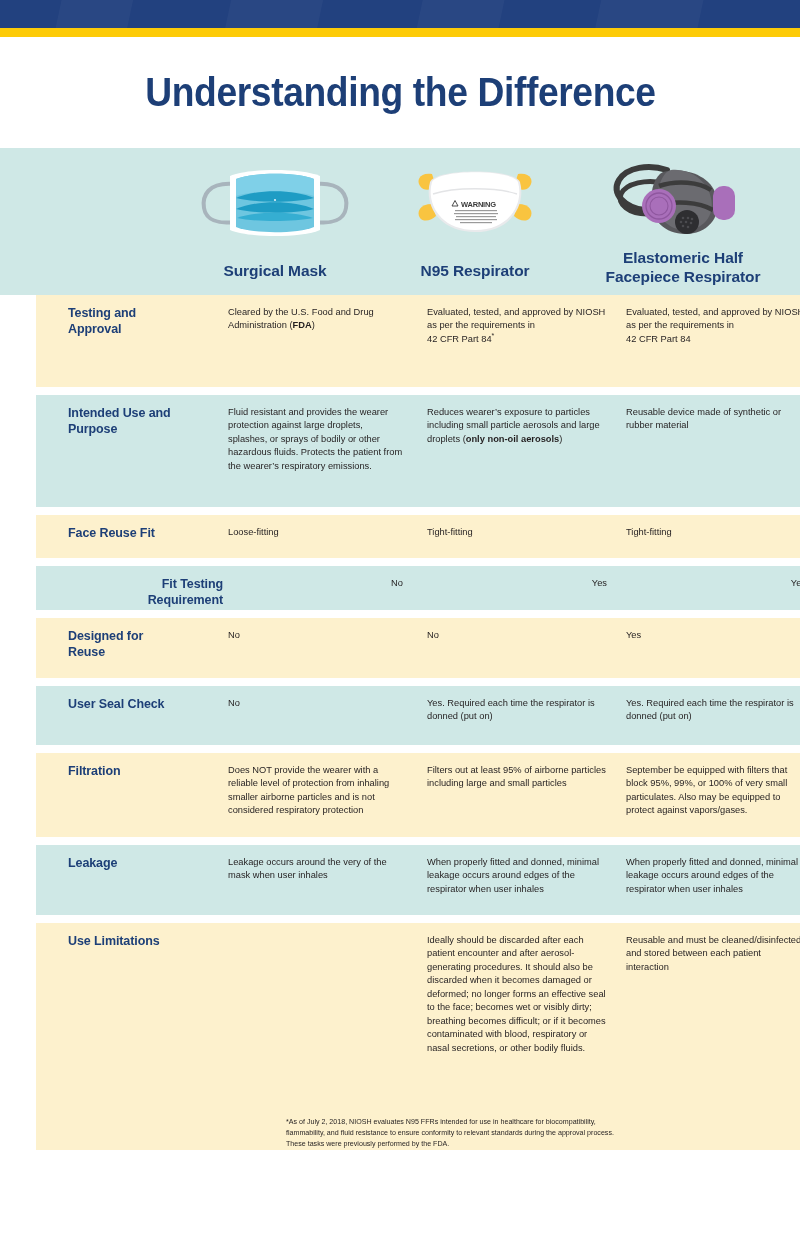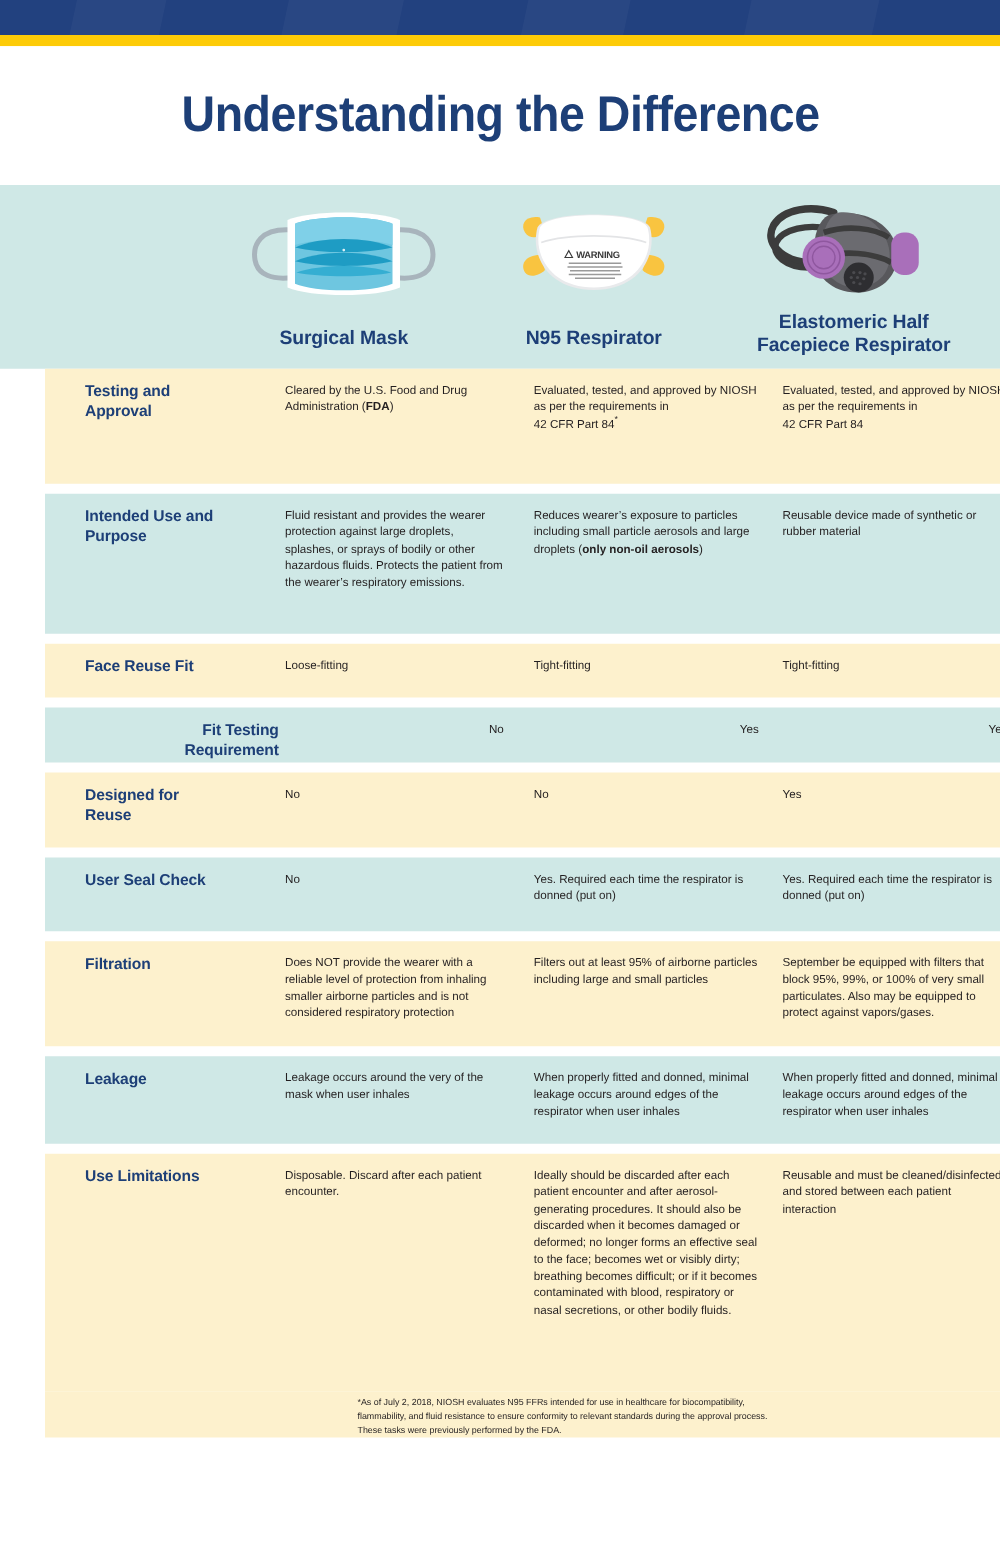--- a/index.html
+++ b/index.html
@@ -323,21 +323,20 @@
       <div class="row-gap"></div>
       <div class="row mint" style="height: 70px;">
         <div class="rowlabel">Leakage</div>
         <div class="cell c1">Leakage occurs around the very of the mask when user inhales</div>
         <div class="cell c2">When properly fitted and donned, minimal leakage occurs around edges of the respirator when user inhales</div>
         <div class="cell c3">When properly fitted and donned, minimal leakage occurs around edges of the respirator when user inhales</div>
       </div>
       <div class="row-gap"></div>
       <div class="row cream" style="height: 190px; padding-left: 48px;">
         <div class="rowlabel">Use Limitations</div>
-        <div class="cell c1">Disposable. Discard after each patient encounter.</div>
         <div class="cell c2">Ideally should be discarded after each patient encounter and after aerosol-generating procedures. It should also be discarded when it becomes damaged or deformed; no longer forms an effective seal to the face; becomes wet or visibly dirty; breathing becomes difficult; or if it becomes contaminated with blood, respiratory or nasal secretions, or other bodily fluids.</div>
         <div class="cell c3">Reusable and must be cleaned/disinfected and stored between each patient interaction</div>
       </div>
       <div class="footnote-row">
         <div class="footnote">*As of July 2, 2018, NIOSH evaluates N95 FFRs intended for use in healthcare for biocompatibility, flammability, and fluid resistance to ensure conformity to relevant standards during the approval process. These tasks were previously performed by the FDA.</div>
       </div>
     </div>
 
   <div class="footer">
 

